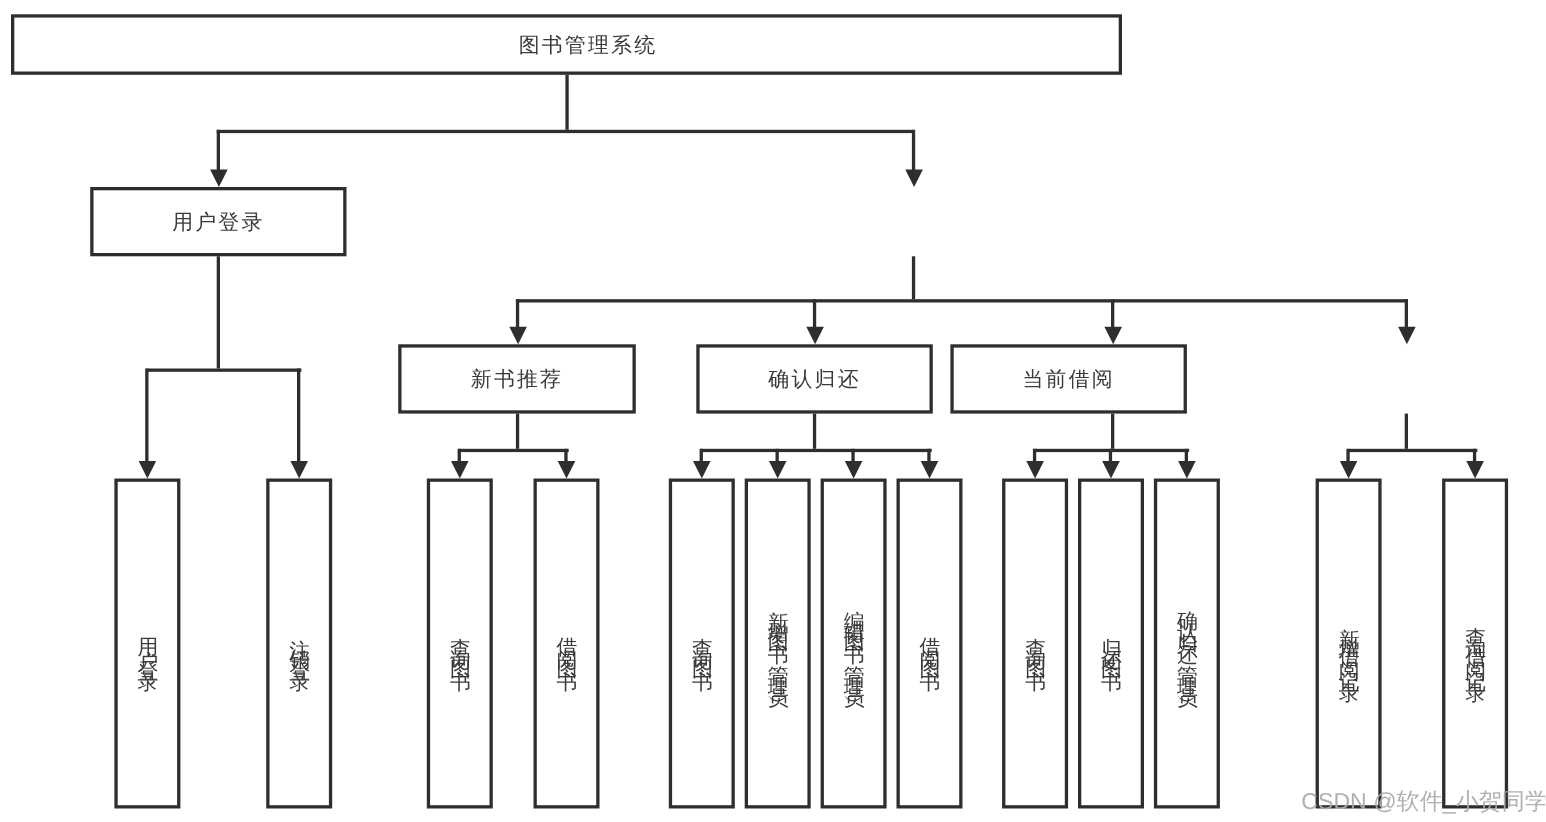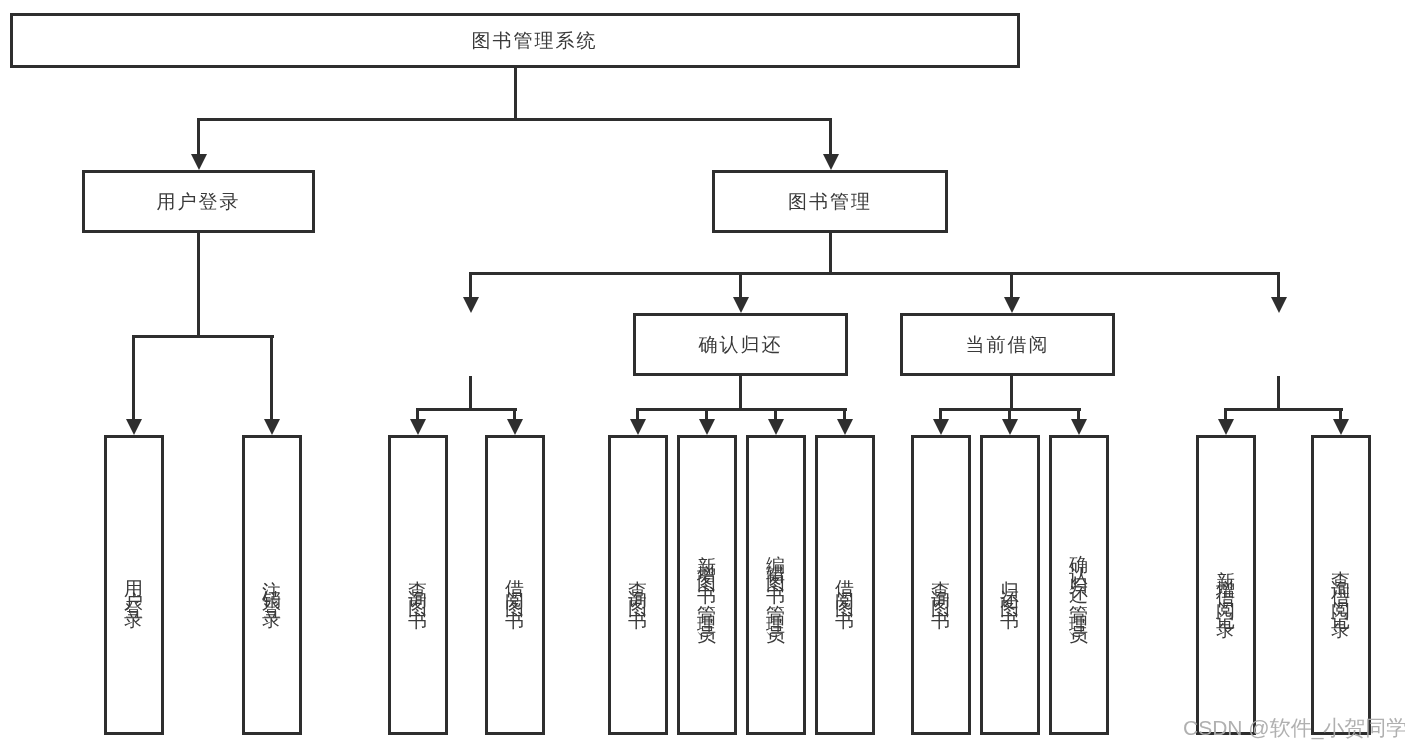--- a/index.html
+++ b/index.html
@@ -61,40 +61,40 @@
   </div>
 
   <div class="vline" style="left:514px;top:68px;height:50px;"></div>
   <div class="hline" style="left:197px;top:118px;width:634px;"></div>
   <div class="arrow" style="left:197px;top:118px;height:37px;"></div>
   <div class="arrow" style="left:829px;top:118px;height:37px;"></div>
 
   <div class="box" style="left:82px;top:170px;width:233px;height:63px;">
     <span class="hlabel">用户登录</span>
   </div>
-  <div class="box" style="left:712px;top:170px;width:236px;height:63px;">
-    <span class="hlabel">图书管理</span>
-  </div>
 
   <div class="vline" style="left:197px;top:233px;height:102px;"></div>
   <div class="hline" style="left:133px;top:335px;width:141px;"></div>
   <div class="arrow" style="left:132px;top:335px;height:85px;"></div>
   <div class="arrow" style="left:270px;top:335px;height:85px;"></div>
 
   <div class="vline" style="left:829px;top:233px;height:39px;"></div>
   <div class="hline" style="left:469px;top:272px;width:811px;"></div>
   <div class="arrow" style="left:469px;top:272px;height:26px;"></div>
   <div class="arrow" style="left:739px;top:272px;height:26px;"></div>
   <div class="arrow" style="left:1010px;top:272px;height:26px;"></div>
   <div class="arrow" style="left:1277px;top:272px;height:26px;"></div>
 
+  <div class="box" style="left:362px;top:313px;width:216px;height:63px;">
+    <span class="hlabel">新书推荐</span>
+  </div>
   <div class="box" style="left:633px;top:313px;width:215px;height:63px;">
     <span class="hlabel">确认归还</span>
   </div>
-  <div class="box" style="left:900px;top:313px;width:215px;height:63px;">
+  <div class="box" style="left:864px;top:313px;width:215px;height:63px;">
     <span class="hlabel">当前借阅</span>
   </div>
 
   <div class="vline" style="left:469px;top:376px;height:32px;"></div>
   <div class="hline" style="left:417px;top:408px;width:100px;"></div>
   <div class="arrow" style="left:416px;top:408px;height:12px;"></div>
   <div class="arrow" style="left:513px;top:408px;height:12px;"></div>
 
   <div class="vline" style="left:739px;top:376px;height:32px;"></div>
   <div class="hline" style="left:637px;top:408px;width:210px;"></div>

